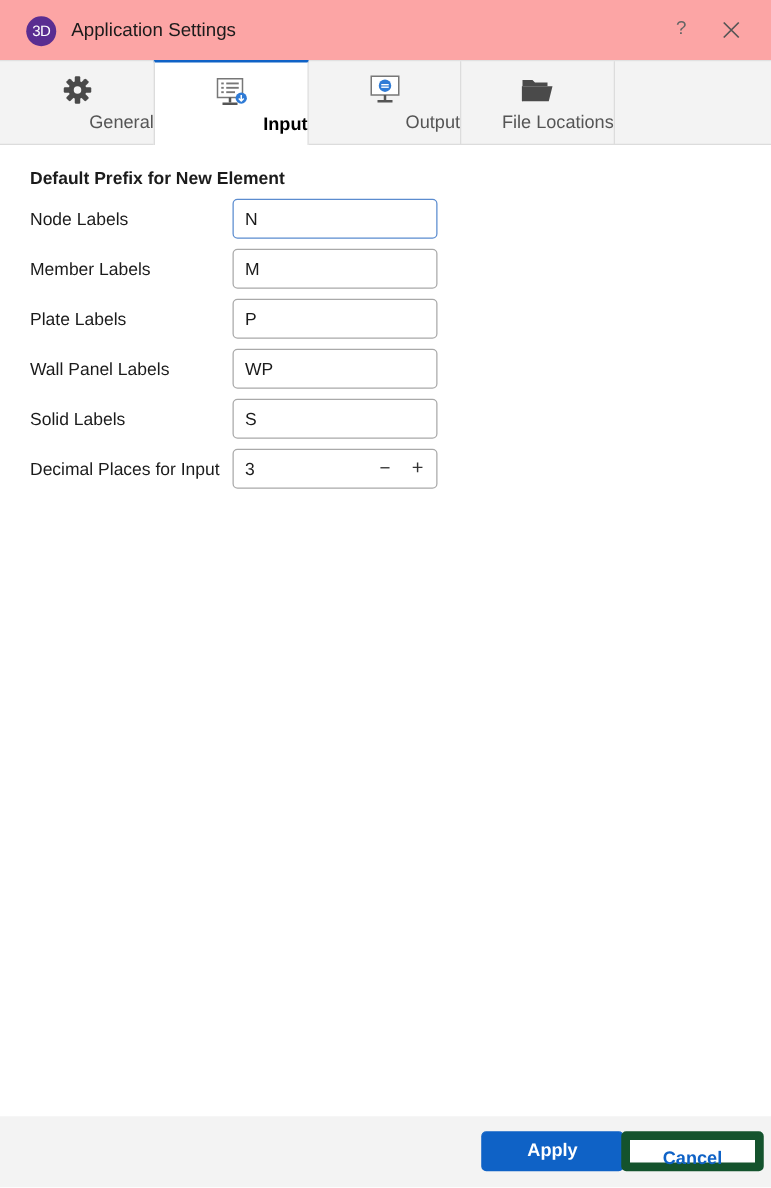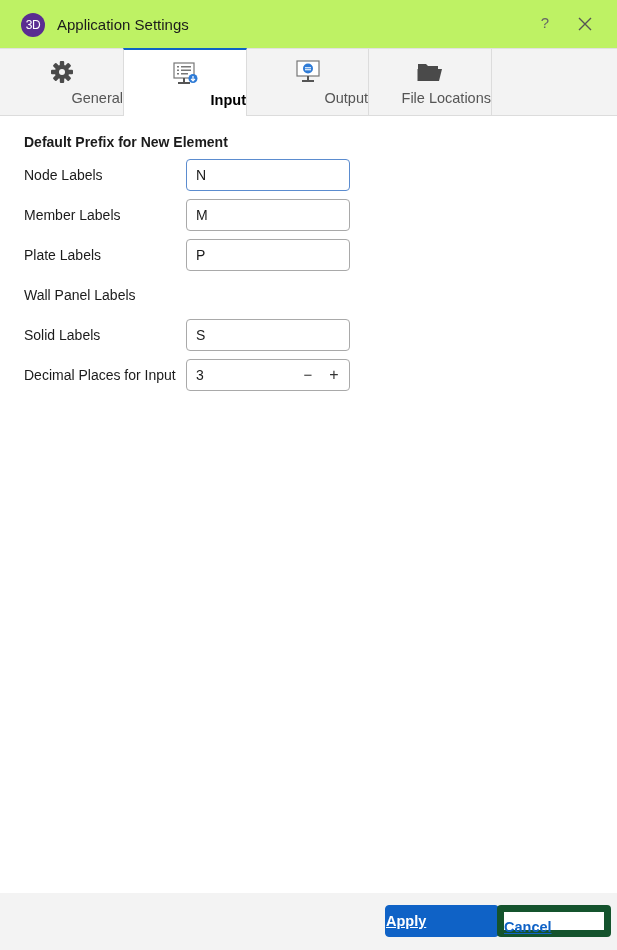--- a/index.html
+++ b/index.html
@@ -1,19 +1,19 @@
 <!DOCTYPE html>
 <html><head>
 <meta charset="utf-8">
 <style>
   * { box-sizing: border-box; margin: 0; padding: 0; }
   html, body { width: 617px; height: 950px; overflow: hidden; background: #ffffff; }
   body { font-family: "Liberation Sans", "DejaVu Sans", sans-serif; color: #1b1b1b; position: relative; }
 
-  .titlebar { position: absolute; left: 0; top: 0; width: 617px; height: 49px; background: #bef264; }
+  .titlebar { position: absolute; left: 0; top: 0; width: 617px; height: 49px; background: #fca5a5; }
   .app-logo { position: absolute; left: 21px; top: 13px; width: 24px; height: 24px; border-radius: 50%;
     background: #5a2d91; color: #fff; font-size: 12px; line-height: 24px; text-align: center; letter-spacing: -0.5px; }
   .title { position: absolute; left: 57px; top: 16px; font-size: 15px; color: #1b1b1b; }
   .help-btn { position: absolute; left: 536px; top: 14px; width: 18px; height: 20px; font-size: 15px; color: #666; text-align: center; cursor: pointer; }
   .close-btn { position: absolute; left: 575px; top: 14px; width: 20px; height: 20px; cursor: pointer; }
 
   .tabs { position: absolute; left: 0; top: 48px; width: 617px; height: 68px; background: #f3f3f3; border-top: 1px solid #e1e1e1; border-bottom: 1px solid #dcdcdc; }
   .tab { position: absolute; top: 0; height: 67px; text-align: right; cursor: pointer; border-right: 1px solid #dcdcdc; }
   .tab .ico { position: absolute; left: 50%; top: 11px; transform: translateX(-50%); width: 28px; height: 24px; }
   .tab .lbl { position: absolute; left: 0; right: 0; top: 41px; font-size: 14.5px; color: #555; }
@@ -26,21 +26,21 @@
   .row-label { position: absolute; left: 24px; font-size: 14px; color: #1b1b1b; text-align: center; }
   .field { position: absolute; left: 186px; width: 164px; height: 32px; border: 1px solid #a9a9a9; border-radius: 4px; background: #fff;
     font-family: "Liberation Sans", sans-serif; font-size: 14px; color: #1b1b1b; padding: 0 9px; outline: none; }
   .field.focused { border-color: #5b8ccf; }
   .stepper { position: absolute; left: 186px; width: 164px; height: 32px; border: 1px solid #a9a9a9; border-radius: 4px; background: #fff; }
   .stepper .val { position: absolute; left: 9px; top: 7px; font-size: 14px; }
   .stepper .minus { position: absolute; left: 112px; top: 4px; width: 18px; height: 22px; font-size: 15px; text-align: center; line-height: 22px; color: #333; cursor: pointer; }
   .stepper .plus { position: absolute; left: 138px; top: 4px; width: 18px; height: 22px; font-size: 16px; text-align: center; line-height: 22px; color: #333; cursor: pointer; }
 
   .footer { position: absolute; left: 0; top: 893px; width: 617px; height: 57px; background: #f3f3f3; }
-  .btn { position: absolute; top: 12px; height: 32px; width: 114px; border-radius: 4px; font-size: 14.5px; text-align: left; line-height: 30px; cursor: pointer; text-decoration: underline; }
+  .btn { position: absolute; top: 12px; height: 32px; width: 114px; border-radius: 4px; font-size: 14.5px; text-align: center; line-height: 30px; cursor: pointer; }
   .btn-apply { left: 385px; background: #0f62c6; color: #fff; border: 1px solid #0f62c6; font-weight: bold; }
   .btn-cancel { left: 497px; background: #fff; color: #0f62c6; border: 7px solid #14532d; font-weight: bold; }
 </style>
 </head>
 <body>
 
 <div class="titlebar">
   <div class="app-logo">3D</div>
   <div class="title">Application Settings</div>
   <div class="help-btn">?</div>
@@ -112,20 +112,21 @@
   <div class="row-label" style="top:51px;">Node Labels</div>
   <input class="field focused" style="top: 43px;" value="N">
 
   <div class="row-label" style="top:91px;">Member Labels</div>
   <input class="field" style="top: 83px;" value="M">
 
   <div class="row-label" style="top:131px;">Plate Labels</div>
   <input class="field" style="top: 123px;" value="P">
 
   <div class="row-label" style="top:171px;">Wall Panel Labels</div>
+  <input class="field" style="top: 163px;" value="WP">
 
   <div class="row-label" style="top:211px;">Solid Labels</div>
   <input class="field" style="top: 203px;" value="S">
 
   <div class="row-label" style="top:251px;">Decimal Places for Input</div>
   <div class="stepper" style="top:243px;">
     <span class="val">3</span>
     <span class="minus">−</span>
     <span class="plus">+</span>
   </div>

